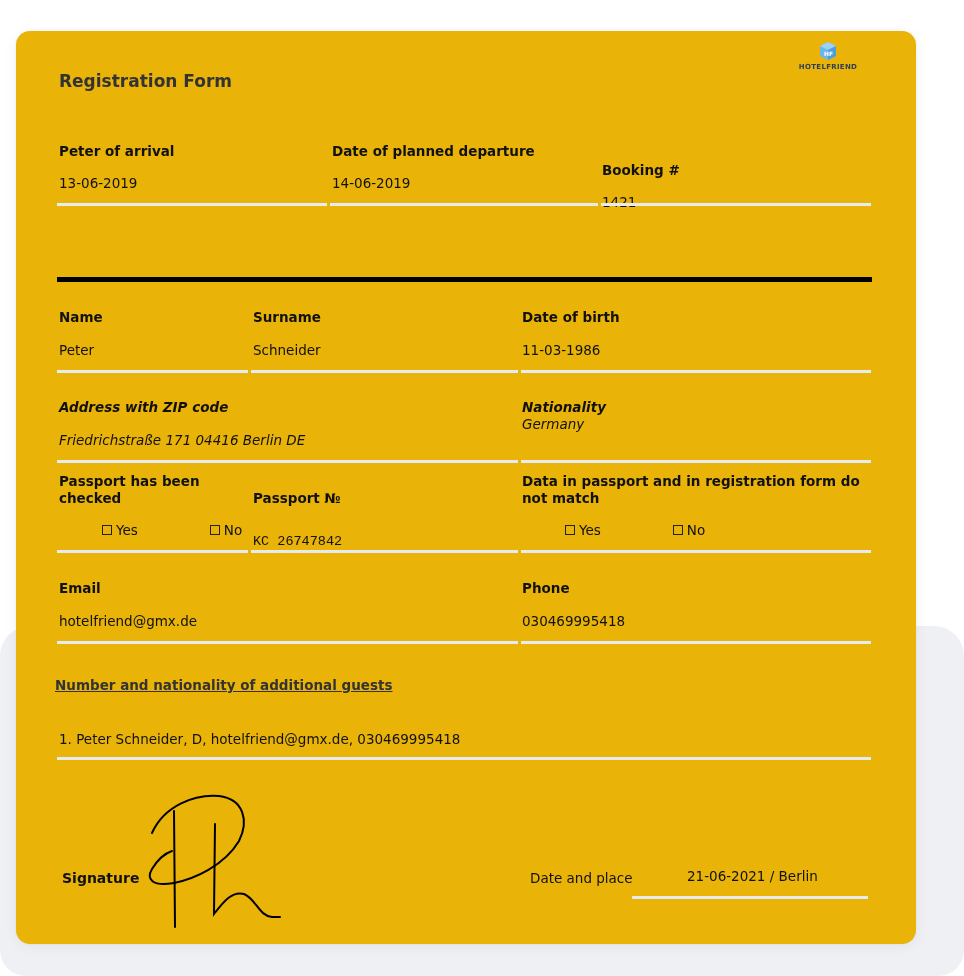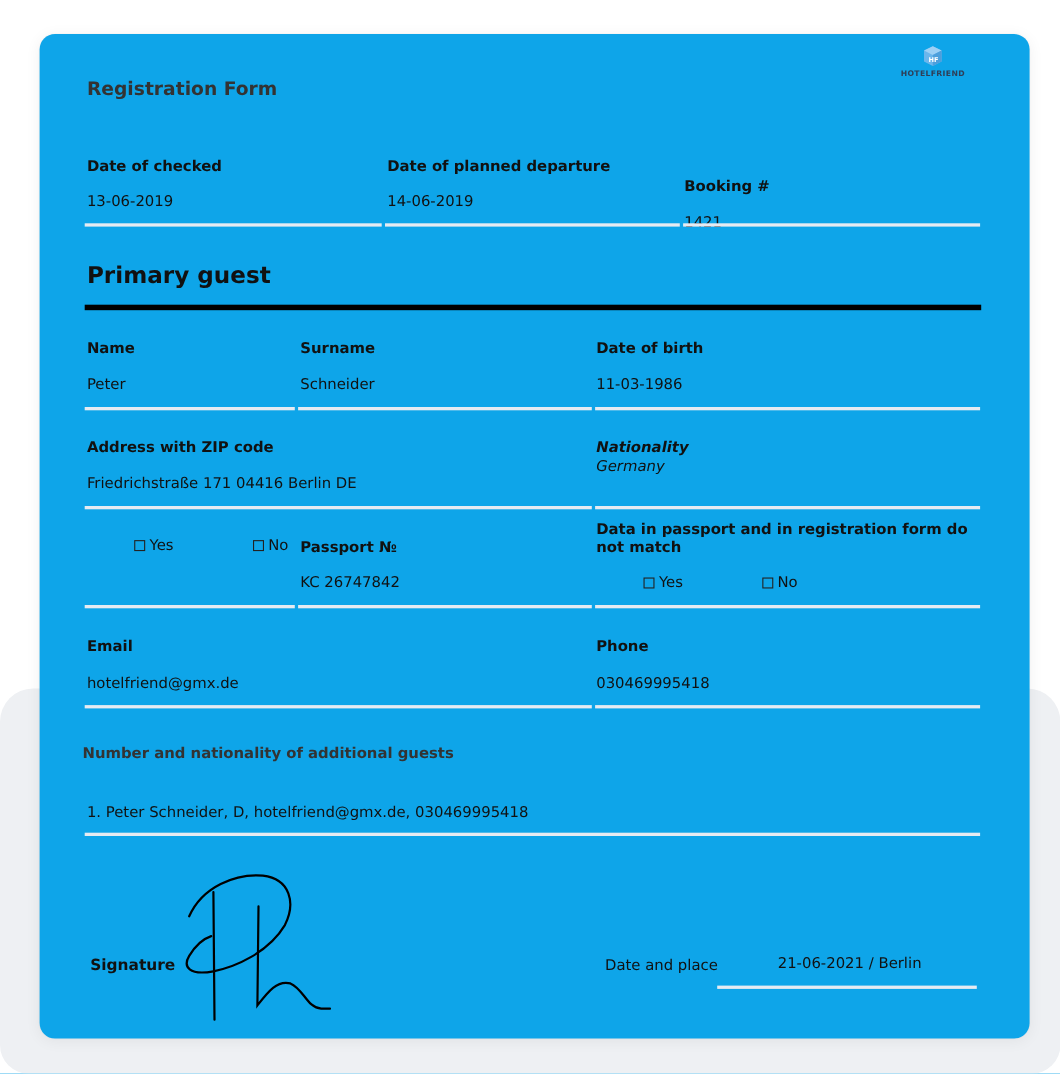--- a/index.html
+++ b/index.html
@@ -8,22 +8,22 @@
     background: #ffffff;
     font-family: "DejaVu Sans", sans-serif;
     color: #111;
     position: relative;
   }
   .backdrop {
     position: absolute; left: 0; top: 626px; width: 964px; height: 350px;
     background: #eef0f3; border-radius: 30px 30px 26px 26px;
   }
   .card {
-    position: absolute; left: 36px; top: 31px; width: 900px; height: 913px;
-    background: #0ea5e9; border-radius: 14px;
+    position: absolute; left: 16px; top: 31px; width: 900px; height: 913px;
+    background: #eab308; border-radius: 14px;
     box-shadow: 0 2px 14px rgba(0,0,0,0.06), 0 0 0 1px rgba(0,0,0,0.015);
   }
   .logo {
     position: absolute; left: 776px; top: 10px; width: 72px; text-align: center;
   }
   .logo svg { display: block; margin: 0 auto; }
   .logo-text {
     font-size: 7px; font-weight: bold; color: #2f3e57; letter-spacing: 0.3px; margin-top: 2px;
   }
   .title {
@@ -40,21 +40,21 @@
   }
   .thick-rule {
     position: absolute; left: 41px; top: 246px; width: 815px; height: 5px; background: #000;
   }
   .cb { display: inline-flex; align-items: center; font-size: 13.5px; color: #111; padding-left: 43px; }
   .cb .box {
     width: 10px; height: 10px; border: 1px solid #222; display: inline-block; margin-right: 4px;
   }
   .add-title {
     position: absolute; left: 39px; top: 646px;
-    font-size: 13.5px; font-weight: bold; color: #333;
+    font-size: 13.5px; font-weight: bold; color: #333; text-decoration: underline;
   }
   .add-item { position: absolute; left: 43px; top: 700px; font-size: 13.5px; color: #111; }
   .sig-label { position: absolute; left: 46px; top: 839px; font-size: 14px; color: #111; font-weight: bold; }
   .sig-svg { position: absolute; left: 128px; top: 760px; }
   .dp-label { position: absolute; left: 514px; top: 839px; font-size: 13.5px; color: #111; }
   .dp-val { position: absolute; left: 671px; top: 837px; font-size: 13.5px; color: #111; }
 </style>
 </head>
 <body>
 
@@ -68,87 +68,87 @@
       <polygon points="9,1 17,5 9,9 1,5" fill="#9dd0f5"></polygon>
       <polygon points="9,9 17,5 17,15 9,19" fill="#4d9fdc"></polygon>
       <text x="5" y="15" font-size="6" fill="#fff" font-family="DejaVu Sans, sans-serif" font-weight="bold">HF</text>
     </svg>
     <div class="logo-text">HOTELFRIEND</div>
   </div>
 
   <div class="title">Registration Form</div>
 
   <div class="cell" style="left:43px; top:112px;">
-    <div class="lbl">Date of checked</div>
+    <div class="lbl">Peter of arrival</div>
     <div class="val" style="margin-top:15px;">13-06-2019</div>
   </div>
   <div class="uline" style="left:41px; top:172px; width:270px;"></div>
 
   <div class="cell" style="left:316px; top:112px;">
     <div class="lbl">Date of planned departure</div>
     <div class="val" style="margin-top:15px;">14-06-2019</div>
   </div>
   <div class="uline" style="left:314px; top:172px; width:268px;"></div>
 
   <div class="cell" style="left:586px; top:112px;margin-top:19px;">
     <div class="lbl">Booking #</div>
     <div class="val" style="margin-top:15px;">1421</div>
   </div>
   <div class="uline" style="left:585px; top:172px; width:270px;"></div>
 
-  <div class="section-title">Primary guest</div>
   <div class="thick-rule"></div>
 
   <div class="cell" style="left:43px; top:278px;">
     <div class="lbl">Name</div>
     <div class="val" style="margin-top:16px;">Peter</div>
   </div>
   <div class="uline" style="left:41px; top:339px; width:191px;"></div>
 
   <div class="cell" style="left:237px; top:278px;">
     <div class="lbl">Surname</div>
     <div class="val" style="margin-top:16px;">Schneider</div>
   </div>
   <div class="uline" style="left:235px; top:339px; width:267px;"></div>
 
   <div class="cell" style="left:506px; top:278px;">
     <div class="lbl">Date of birth</div>
     <div class="val" style="margin-top:16px;">11-03-1986</div>
   </div>
   <div class="uline" style="left:505px; top:339px; width:350px;"></div>
 
-  <div class="cell" style="left:43px; top:368px;">
+  <div class="cell" style="left:43px; top:368px;font-style:italic;">
     <div class="lbl">Address with ZIP code</div>
     <div class="val" style="margin-top:16px;">Friedrichstraße 171 04416 Berlin DE</div>
   </div>
   <div class="uline" style="left:41px; top:429px; width:461px;"></div>
 
   <div class="cell" style="left:506px; top:368px;font-style:italic;">
     <div class="lbl">Nationality</div>
     <div class="val" style="">Germany</div>
   </div>
   <div class="uline" style="left:505px; top:429px; width:350px;"></div>
 
   <div class="cell" style="left:43px; top:442px; width:150px;">
+    <div class="lbl">Passport has been checked</div>
     <div style="margin-top:15px; display:flex; gap:29px;">
       <span class="cb">
         <span class="box"></span>
         <span>Yes</span>
       </span>
       <span class="cb">
         <span class="box"></span>
         <span>No</span>
       </span>
     </div>
   </div>
   <div class="uline" style="left:41px; top:519px; width:191px;"></div>
 
   <div class="cell" style="left:237px; top:459px;">
     <div class="lbl">Passport №</div>
-    <div class="val" style="margin-top:15px;">KC 26747842</div>
+    <div class="val" style="margin-top:26px;font-family:Liberation Mono, monospace;">KC 26747842</div>
   </div>
   <div class="uline" style="left:235px; top:519px; width:267px;"></div>
 
   <div class="cell" style="left:506px; top:442px; width:345px;">
     <div class="lbl">Data in passport and in registration form do not match</div>
     <div style="margin-top:15px; display:flex; gap:29px;">
       <span class="cb">
         <span class="box"></span>
         <span>Yes</span>
       </span>

